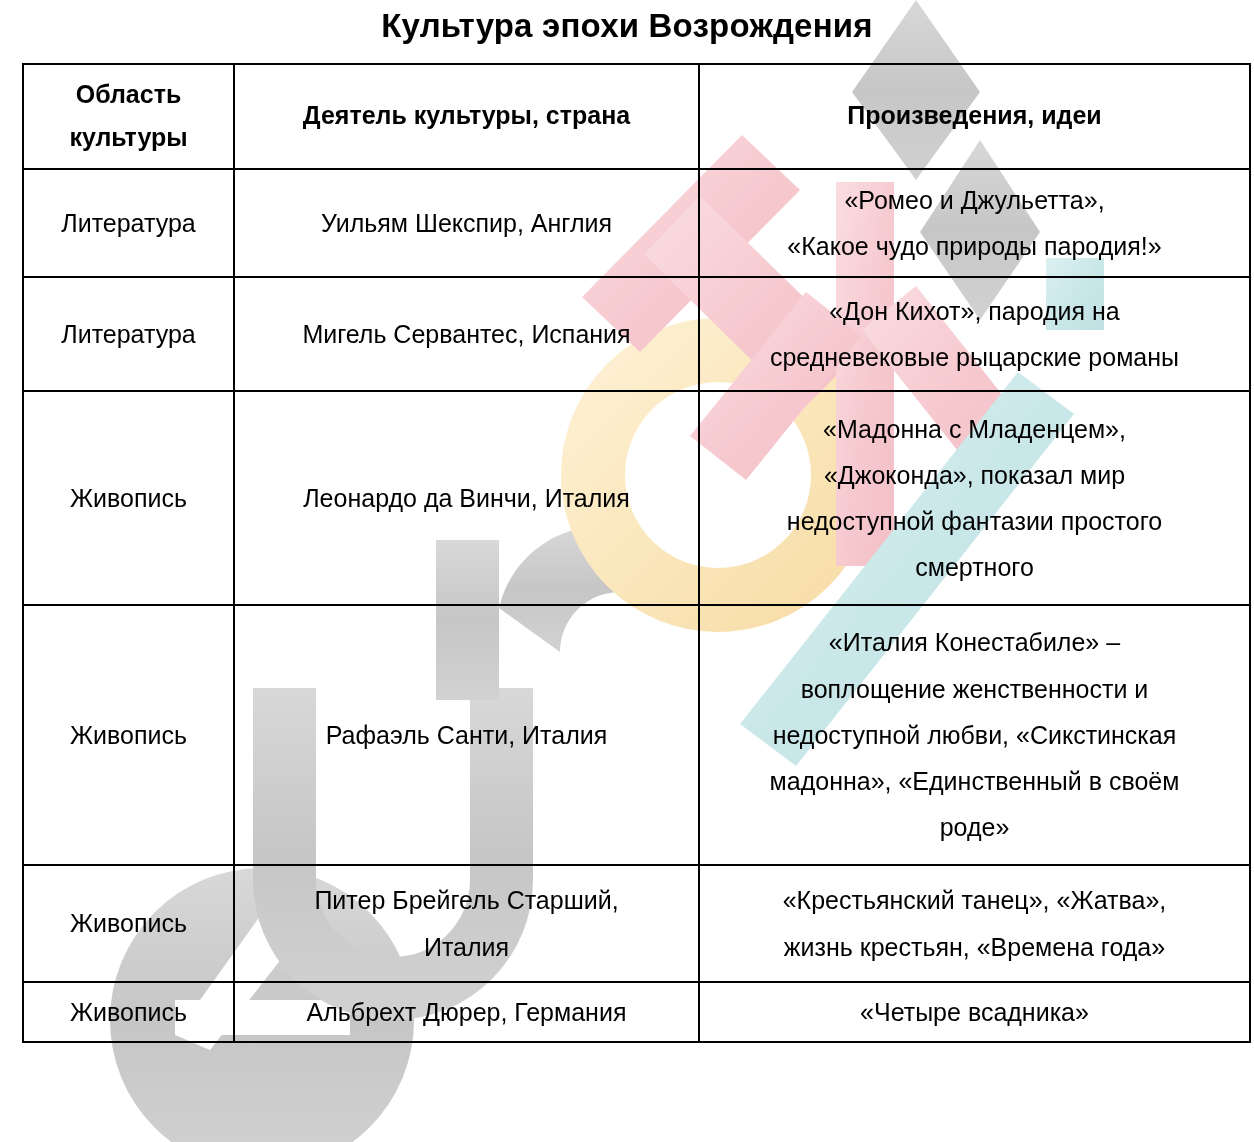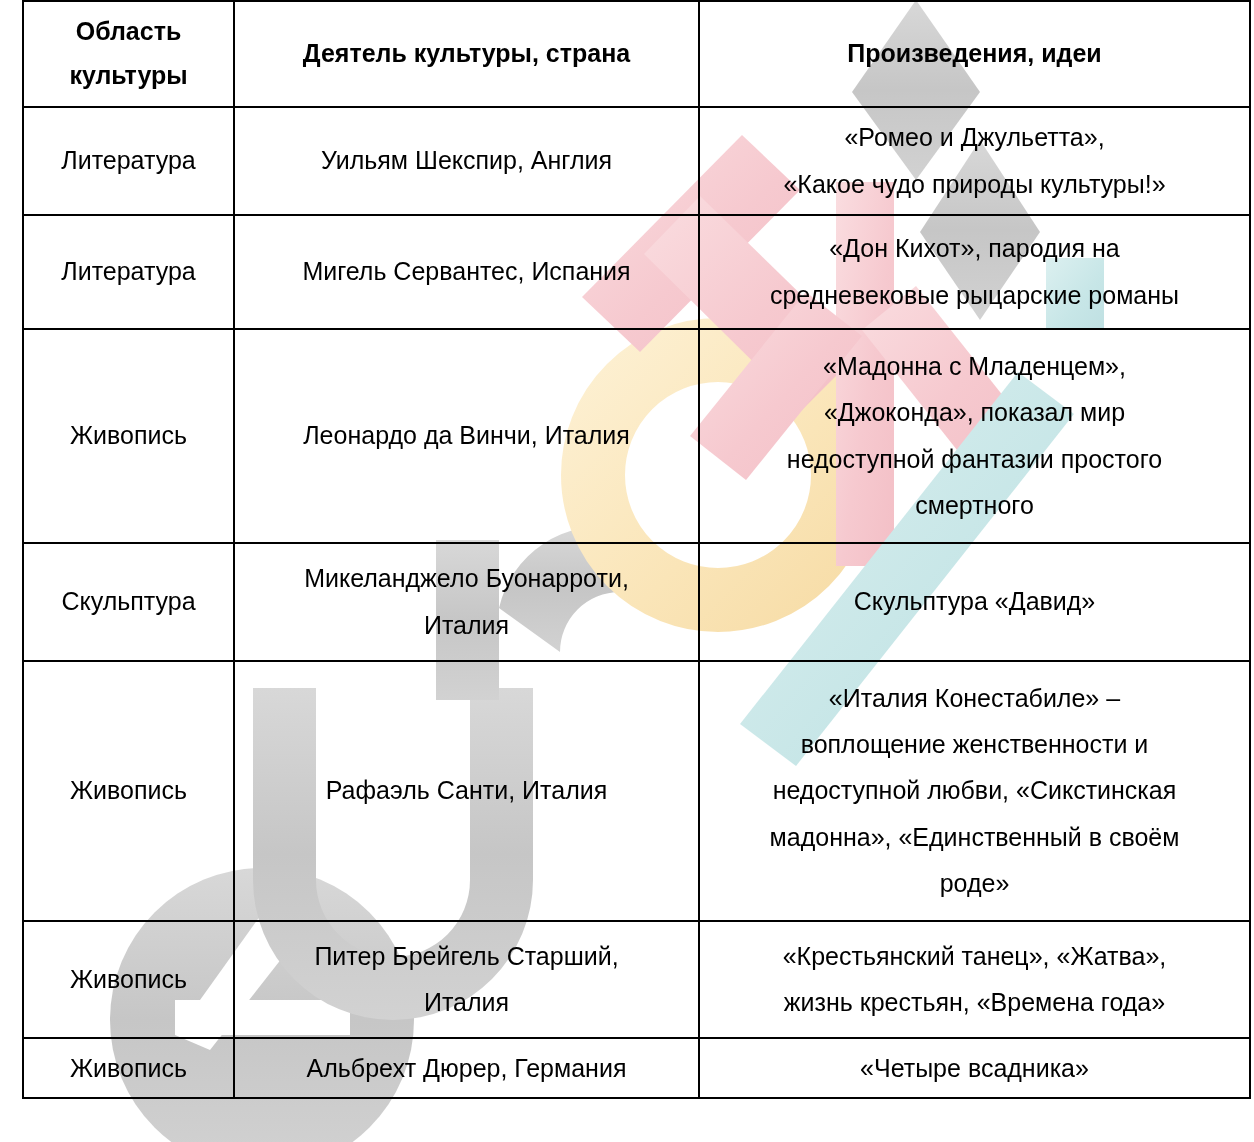--- a/index.html
+++ b/index.html
@@ -146,20 +146,21 @@
 
     <g>
       <path d="M916 0 L980 92 L916 180 L852 92 Z" fill="url(#gGrey)"></path>
       <path d="M980 140 L1040 232 L980 320 L920 232 Z" fill="url(#gGrey)"></path>
     </g>
   </svg>
 </div>
 
 <div id="content">
 
+  <h1 id="page-title">Культура эпохи Возрождения</h1>
 
   <table id="culture-table">
     <colgroup>
       <col class="col-area">
       <col class="col-figure">
       <col class="col-works">
     </colgroup>
     <thead>
       <tr>
         <th class="col-area">Область культуры</th>
@@ -167,21 +168,21 @@
         <th class="col-works">Произведения, идеи</th>
       </tr>
     </thead>
     <tbody>
 
       <tr class="row-lit1">
         <td>Литература</td>
         <td>Уильям Шекспир, Англия</td>
         <td>
           <span class="cell-line">«Ромео и Джульетта»,</span>
-          <span class="cell-line">«Какое чудо природы культуры!»</span>
+          <span class="cell-line">«Какое чудо природы пародия!»</span>
         </td>
       </tr>
 
       <tr class="row-lit2">
         <td>Литература</td>
         <td>Мигель Сервантес, Испания</td>
         <td>
           <span class="cell-line">«Дон Кихот», пародия на</span>
           <span class="cell-line">средневековые рыцарские романы</span>
         </td>
@@ -191,28 +192,20 @@
         <td>Живопись</td>
         <td>Леонардо да Винчи, Италия</td>
         <td>
           <span class="cell-line">«Мадонна с Младенцем»,</span>
           <span class="cell-line">«Джоконда», показал мир</span>
           <span class="cell-line">недоступной фантазии простого</span>
           <span class="cell-line">смертного</span>
         </td>
       </tr>
 
-      <tr class="row-mich">
-        <td>Скульптура</td>
-        <td>
-          <span class="cell-line">Микеланджело Буонарроти,</span>
-          <span class="cell-line">Италия</span>
-        </td>
-        <td>Скульптура «Давид»</td>
-      </tr>
 
       <tr class="row-raf">
         <td>Живопись</td>
         <td>Рафаэль Санти, Италия</td>
         <td>
           <span class="cell-line">«Италия Конестабиле» –</span>
           <span class="cell-line">воплощение женственности и</span>
           <span class="cell-line">недоступной любви, «Сикстинская</span>
           <span class="cell-line">мадонна», «Единственный в своём</span>
           <span class="cell-line">роде»</span>

